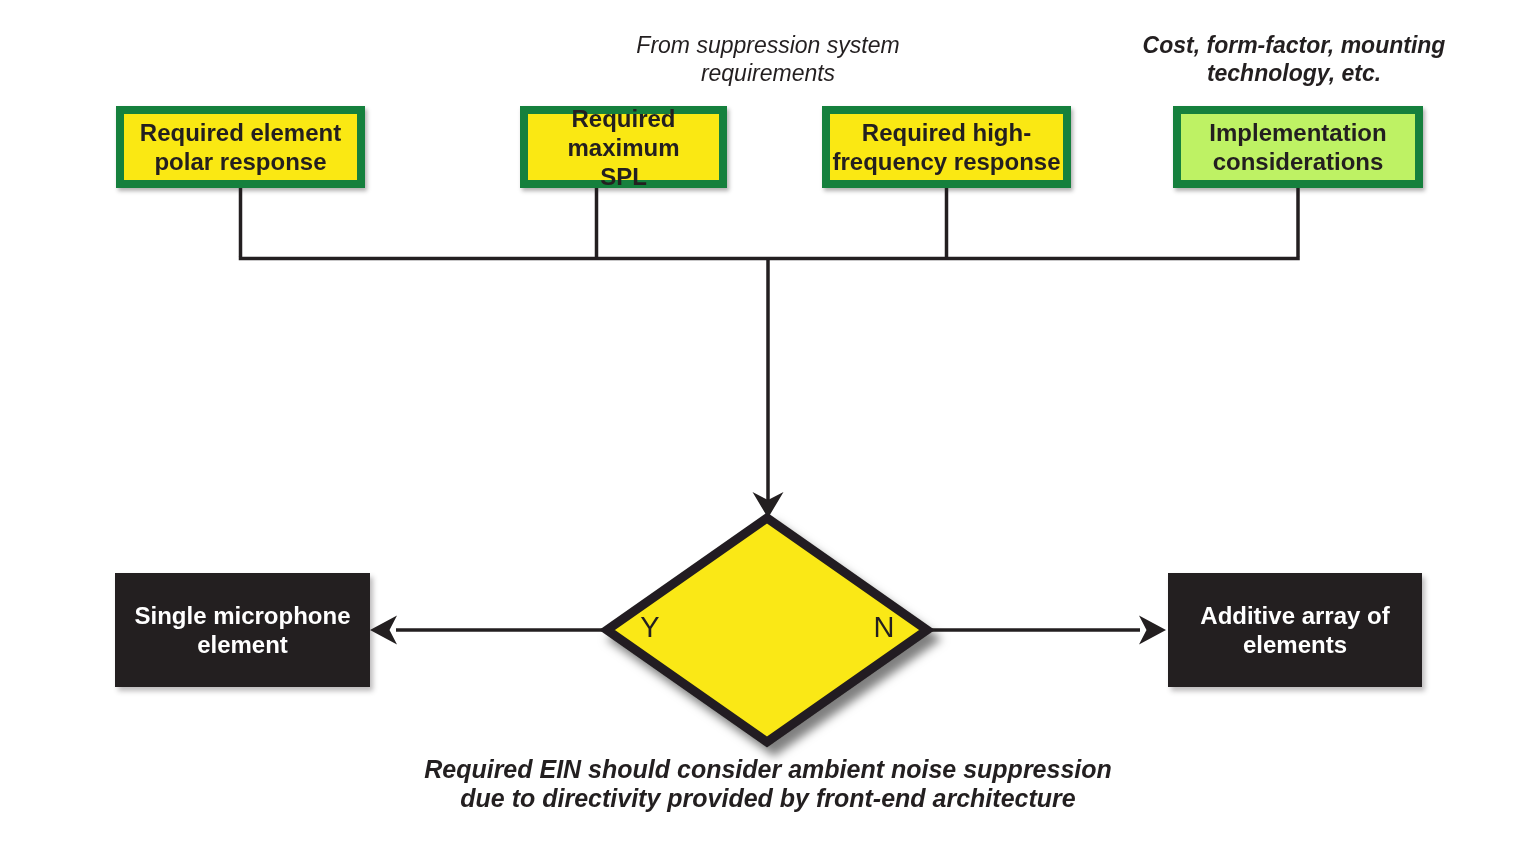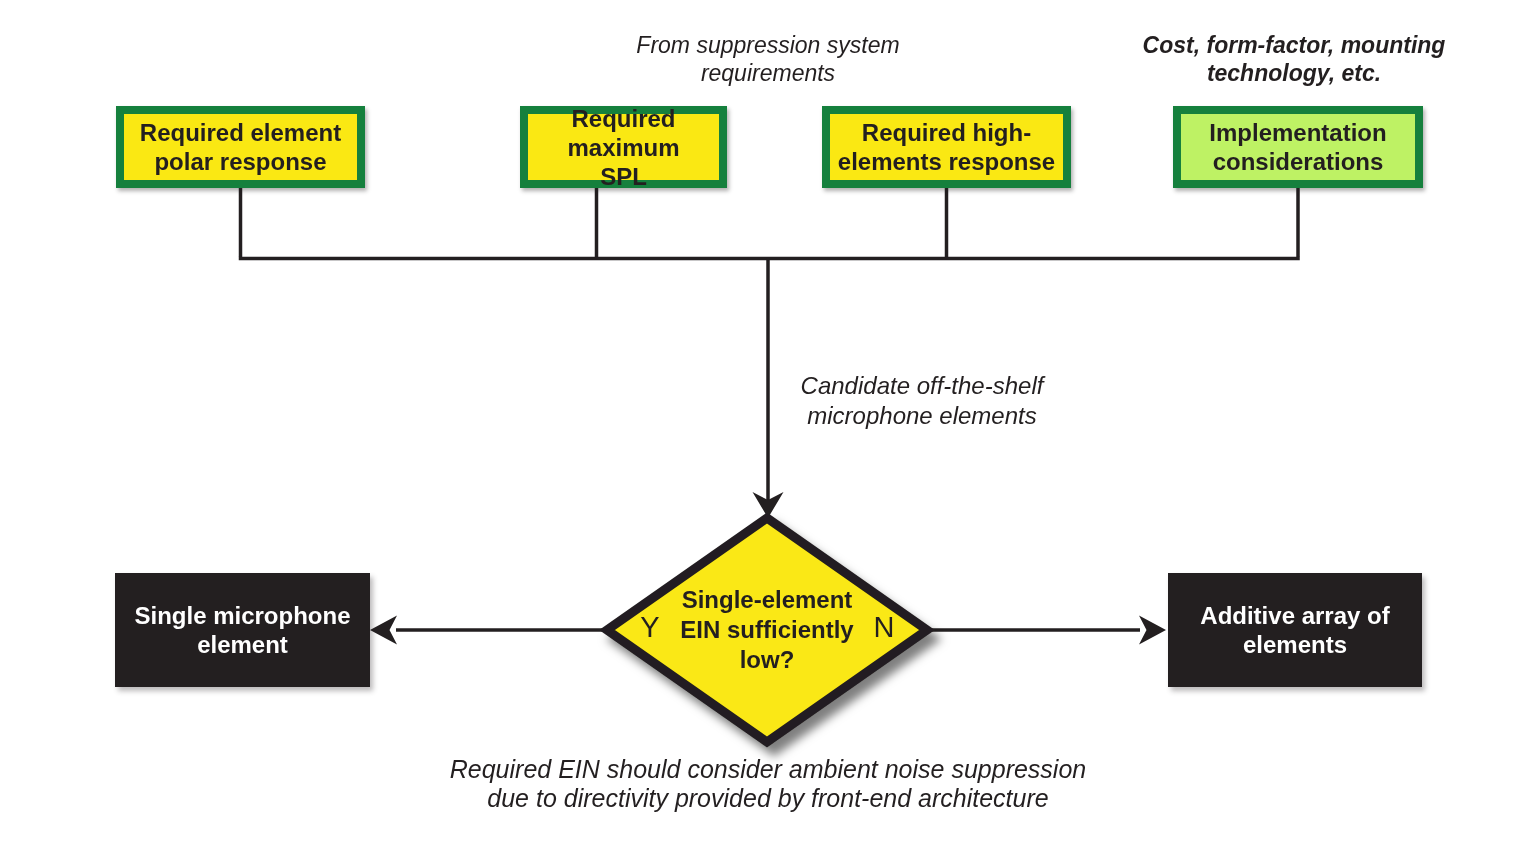--- a/index.html
+++ b/index.html
@@ -121,34 +121,29 @@
   <div class="abs annotation" style="left:583px; top:31px; width:370px;">From suppression system
 requirements</div>
   <div class="abs annotation" style="left:1109px; top:31px; width:370px;font-weight:bold;">Cost, form-factor, mounting
 technology, etc.</div>
 
   <div class="abs srcbox yellow" style="left:116px; top:106px; width:249px; height:82px;">Required element
 polar response</div>
   <div class="abs srcbox yellow" style="left:472px; top:106px; width:207px; height:82px;margin-left:48px;">Required maximum
 SPL</div>
   <div class="abs srcbox yellow" style="left:822px; top:106px; width:249px; height:82px;">Required high-
-elements response</div>
+frequency response</div>
   <div class="abs srcbox blue" style="left:1173px; top:106px; width:250px; height:82px;">Implementation
 considerations</div>
 
-  <div class="abs flow-label" style="left:772px; top:371px; width:300px;">Candidate off-the-shelf
-microphone elements</div>
 
-  <div class="abs diamond-text" style="left:657px; top:585px; width:220px;">Single-element
-EIN sufficiently
-low?</div>
   <div class="abs branch-label" style="left:630px; top:611px; width:40px;">Y</div>
   <div class="abs branch-label" style="left:864px; top:611px; width:40px;">N</div>
 
   <div class="abs outbox" style="left:1168px; top:573px; width:254px; height:114px;">Additive array of
 elements</div>
   <div class="abs outbox" style="left:115px; top:573px; width:255px; height:114px;">Single microphone
 element</div>
 
-  <div class="abs footnote" style="left:308px; top:755px; width:920px;">Required EIN should consider ambient noise suppression
+  <div class="abs footnote" style="left:308px; top:755px; width:920px;font-weight:bold;">Required EIN should consider ambient noise suppression
 due to directivity provided by front-end architecture</div>
 
 </div>
 
 </body></html>

